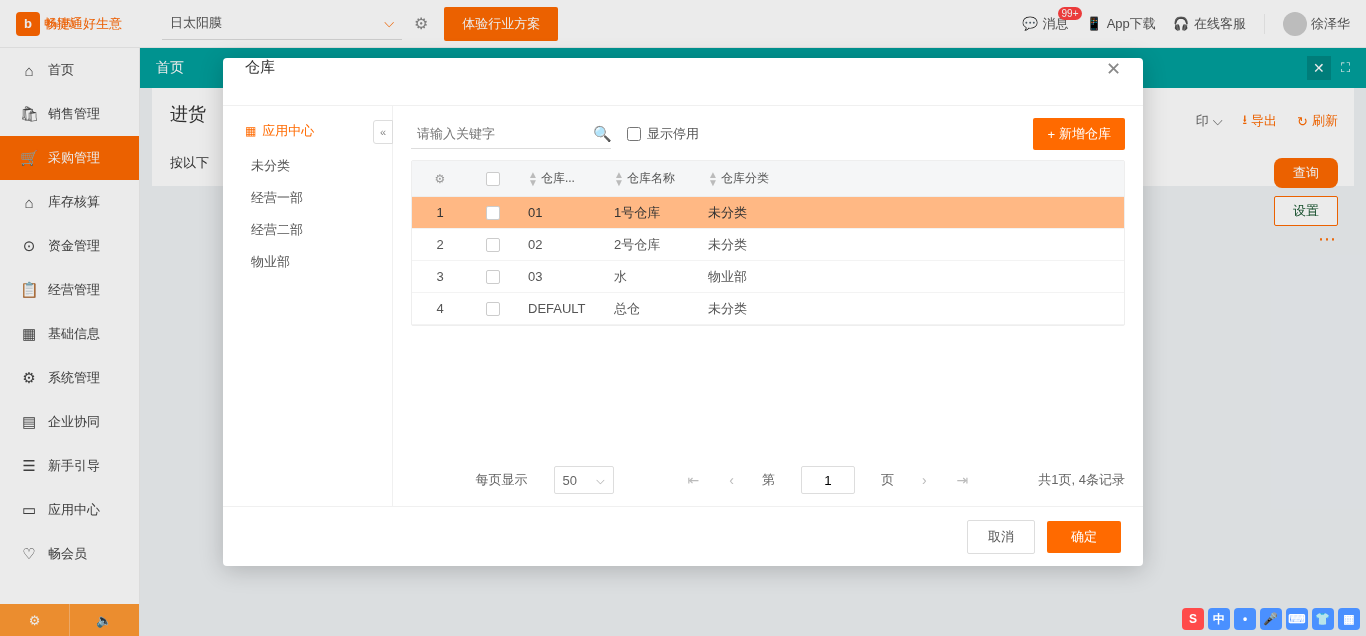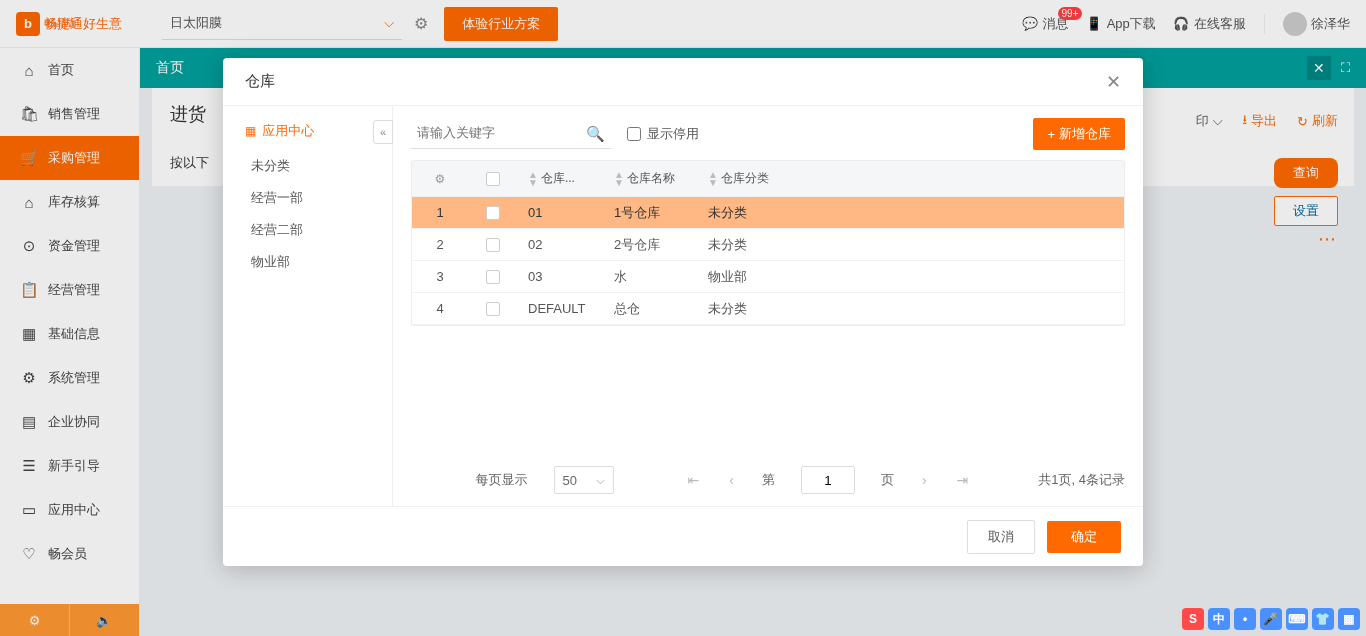--- a/index.html
+++ b/index.html
@@ -36,42 +36,42 @@
 .tab-close { width: 24px; height: 24px; background: rgba(0,0,0,0.15); display: flex; align-items: center; justify-content: center; cursor: pointer; font-size: 14px; }
 
 
 .content-panel { margin: 0 12px; background: #fff; padding: 14px 18px; }
 .content-title { font-size: 18px; font-weight: 500; color: #333; }
 .content-toolbar { position: absolute; right: 28px; top: 62px; display: flex; gap: 20px; align-items: center; color: #666; font-size: 13px; }
 .toolbar-link { display: flex; align-items: center; gap: 4px; cursor: pointer; }
 .orange-text { color: #ff6a00; }
 .content-sub { margin-top: 28px; display: flex; align-items: center; gap: 12px; }
 .query-btn { background: #ff6a00; color:#fff; border:none; padding:6px 18px; border-radius:8px; cursor:pointer; font-size:13px;}
-.setting-btn { background:#fff; color:#0369a1; border:1px solid #ff6a00; padding:5px 18px; border-radius:2px; cursor:pointer; font-size:13px;}
+.setting-btn { background:#fff; color:#14532d; border:1px solid #ff6a00; padding:5px 18px; border-radius:2px; cursor:pointer; font-size:13px;}
 .right-btns { position:absolute; right:28px; top:110px; display:flex; flex-direction:column; gap:8px;}
 .dots { position:absolute; right:30px; top:180px; color:#ff6a00; font-size:18px; cursor:pointer;}
 
 
 .modal-overlay { position: absolute; inset: 0; background: rgba(0,0,0,0.08); display: flex; align-items: flex-start; justify-content: center; padding-top: 58px; }
 .modal { width: 920px; background: #fff; border-radius: 4px; box-shadow: 0 4px 24px rgba(0,0,0,0.2); display: flex; flex-direction: column; }
-.modal-header { height: 48px; display: flex; align-items: center; padding: 0 22px; border-bottom: 1px solid #f0f0f0; }
+.modal-header { height: 48px; display: flex; padding: 0 22px; border-bottom: 1px solid #f0f0f0; }
 .modal-title { font-size: 15px; color: #333; }
 .modal-close { margin-left: auto; font-size: 18px; color: #888; cursor: pointer; }
 .modal-body { display: flex; min-height: 400px; }
 
 .modal-left { width: 170px; border-right: 1px solid #f0f0f0; padding: 12px 0; position: relative; }
 .collapse-btn { position: absolute; right: -1px; top: 14px; width: 20px; height: 24px; border: 1px solid #ddd; background: #fff; display: flex; align-items: center; justify-content: center; font-size: 11px; color: #888; cursor: pointer; border-radius: 3px 0 0 3px;}
 .cat-header { color: #ff6a00; font-weight: 500; padding: 4px 22px 10px; display: flex; align-items: center; gap: 6px; font-size: 13px;}
 .cat-header-icon { font-size: 12px; }
 .cat-item { padding: 7px 22px 7px 28px; color: #555; cursor: pointer; font-size: 13px; }
 
 .modal-right { flex: 1; padding: 12px 18px; display: flex; flex-direction: column; }
 .search-row { display: flex; align-items: center; gap: 16px; margin-bottom: 10px; }
 .search-box { width: 200px; height: 30px; border: 1px solid #eee; border-bottom: 1px solid #ddd; border-top:none; border-left:none; border-right:none; display: flex; align-items: center; padding: 0 6px; }
-.search-input { flex: 1; border: none; outline: none; font-size: 13px; color: #8b5cf6; background: transparent; font-family: Liberation Mono, monospace; }
+.search-input { flex: 1; border: none; outline: none; font-size: 13px; color: #8b5cf6; background: transparent; }
 .search-icon { color: #ff6a00; font-size: 15px; cursor: pointer; }
 .checkbox-wrap { display: flex; align-items: center; gap: 6px; color: #555; font-size: 13px; }
 .add-btn { margin-left: auto; background: #ff6a00; color: #fff; border: none; padding: 7px 14px; border-radius: 2px; cursor: pointer; font-size: 13px; display: flex; align-items: center; gap: 4px; }
 
 .table { border: 1px solid #eee; border-radius: 2px; }
 .table-header { display: flex; background: #f5f6f7; height: 36px; align-items: center; border-bottom: 1px solid #eee; }
 .th { padding: 0 10px; color: #555; font-size: 12px; display: flex; align-items: center; gap: 3px; }
 .th-gear { width: 56px; justify-content: center; color: #999; }
 .th-chk { width: 50px; justify-content: center; }
 .th-code { width: 86px; }

